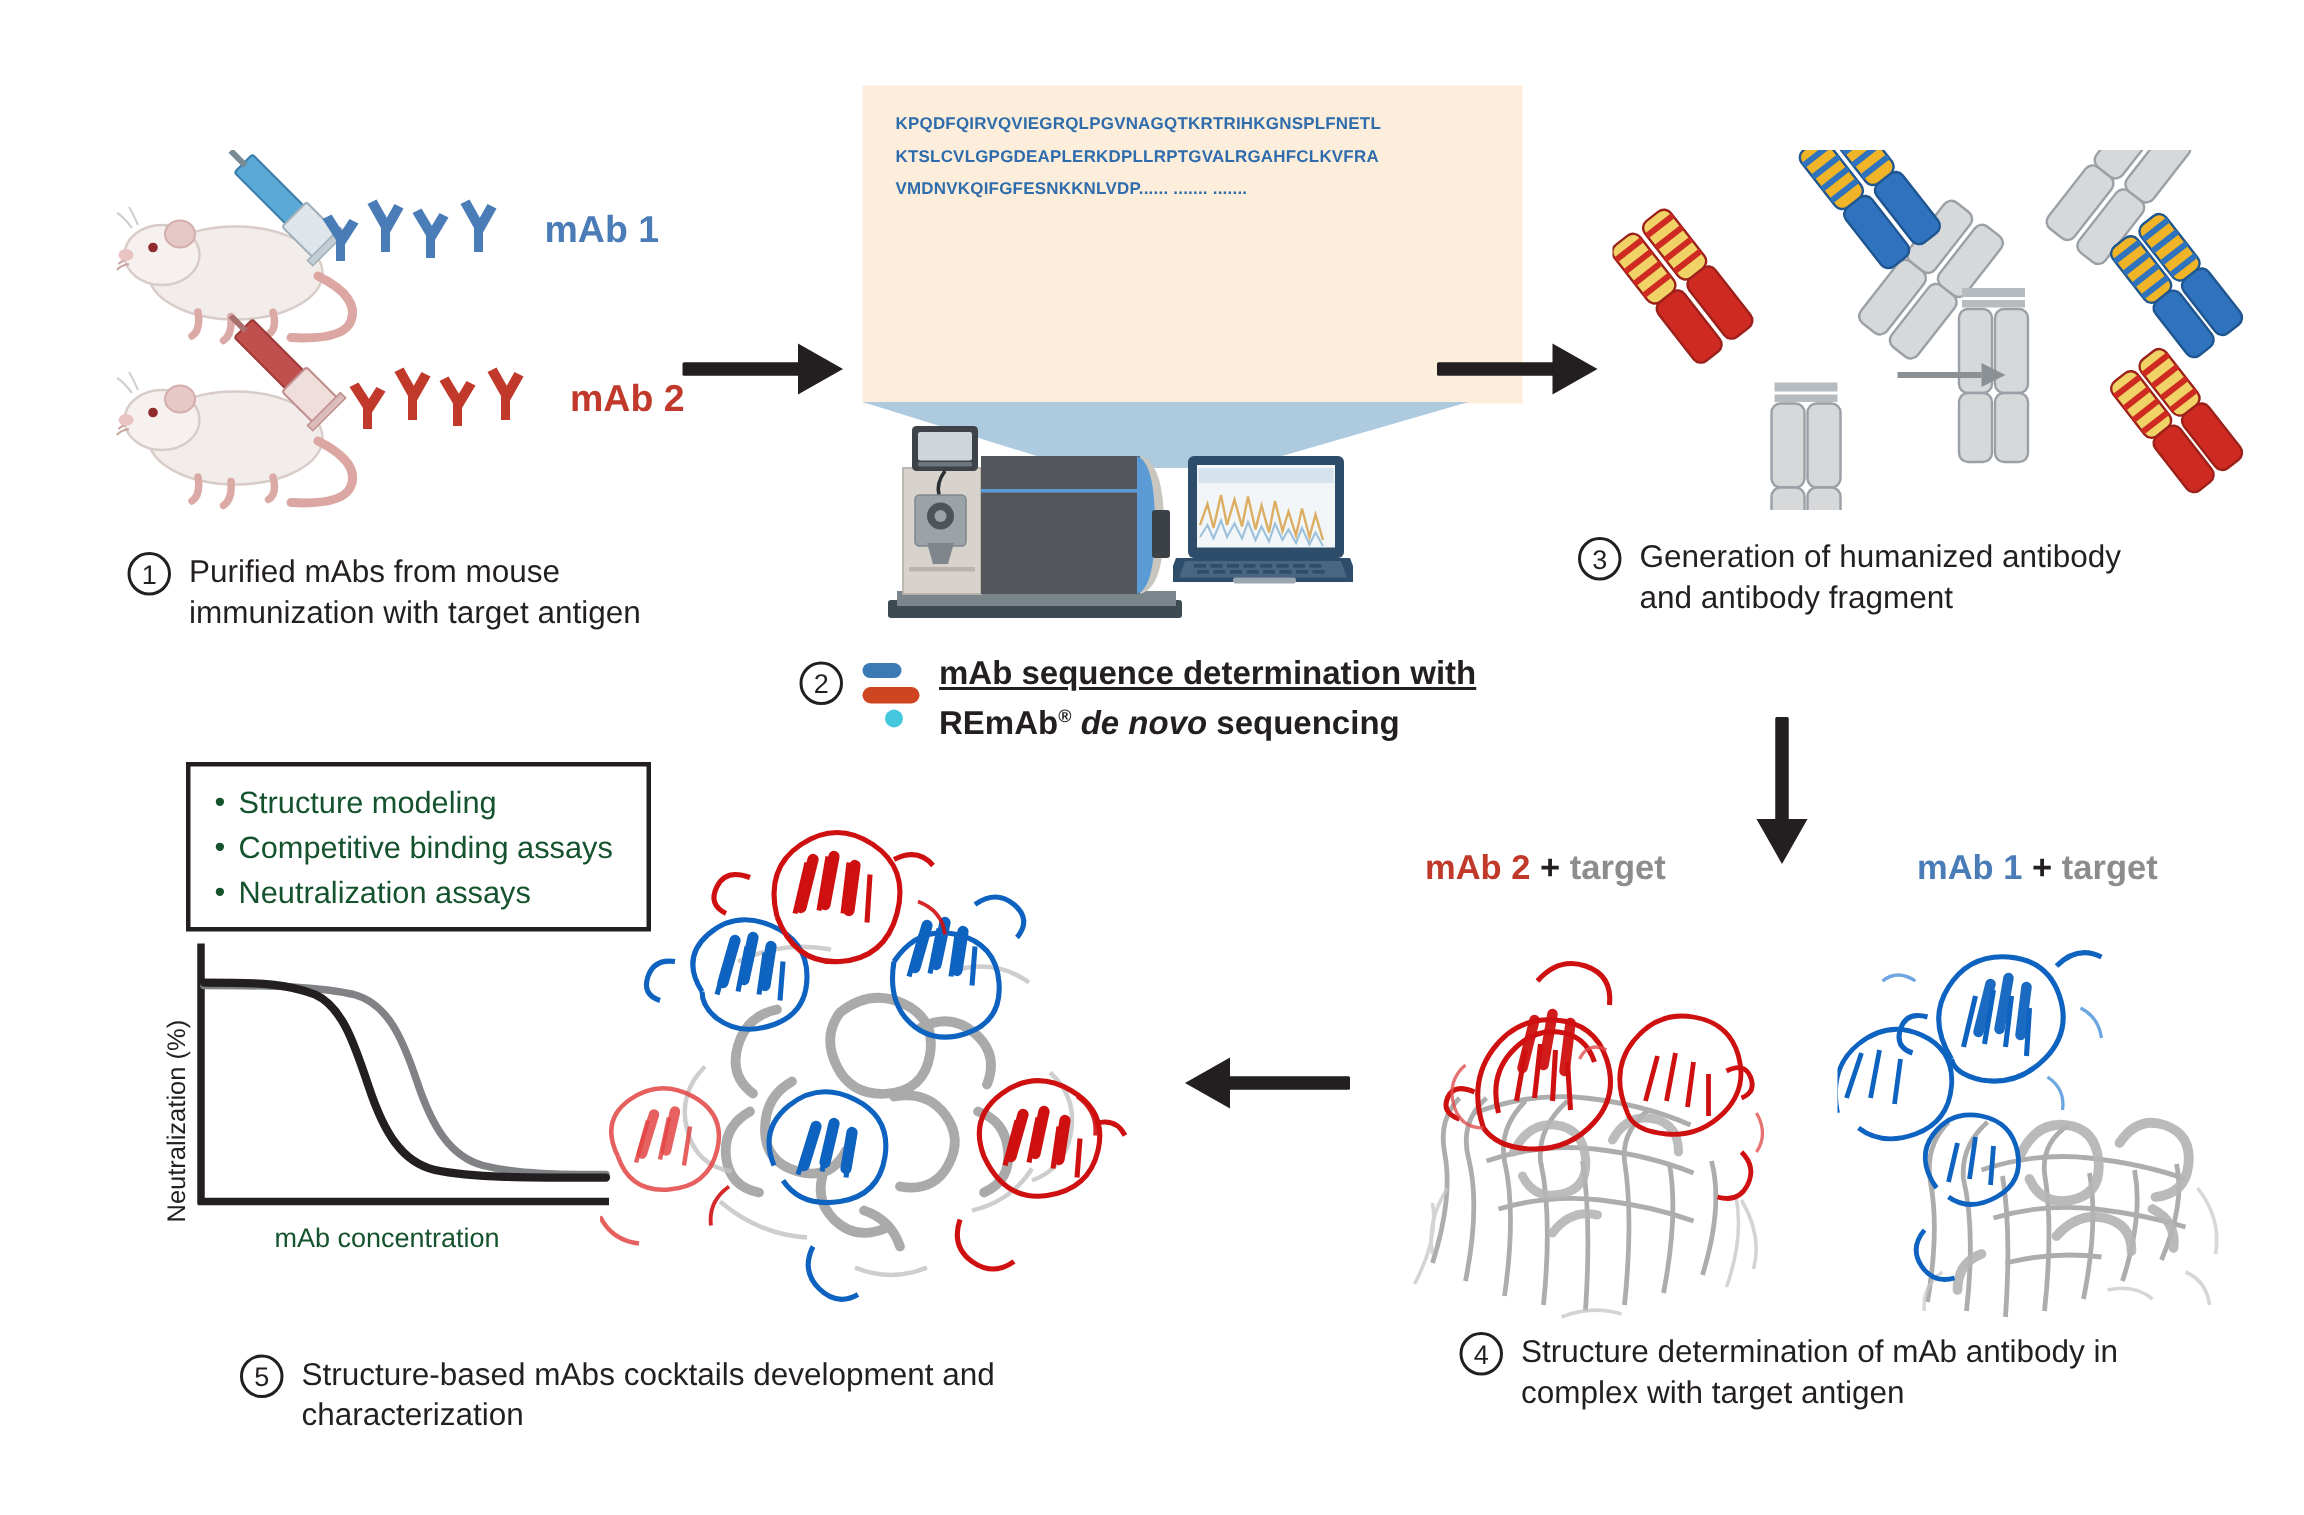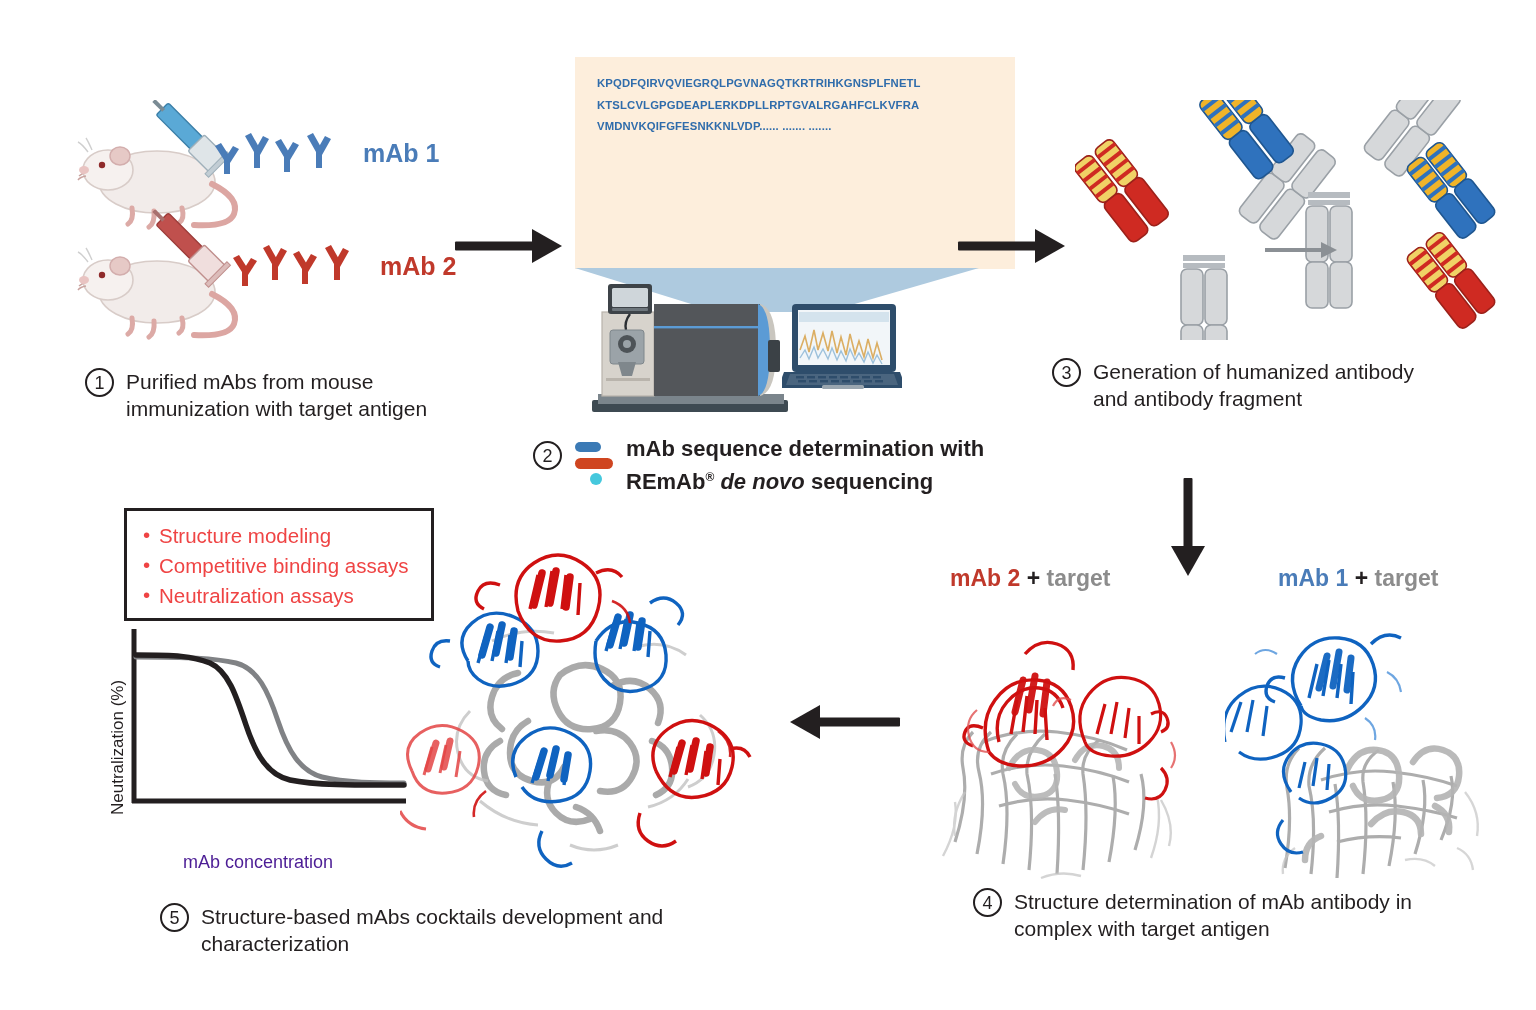--- a/index.html
+++ b/index.html
@@ -31,28 +31,28 @@
   .seqline{font-size:11.3px;line-height:21.5px;font-weight:bold;letter-spacing:.15px;
            font-family:"Liberation Sans","DejaVu Sans",sans-serif;word-break:break-all;}
   .seq-blue{color:#2f6cab;}
   .seq-red{color:#a62f2b;}
   .seq-gap{height:16px;}
 
   
   #assay-box{border:3px solid #231f20;background:#fff;box-sizing:border-box;
      padding:10px 14px 10px 16px;}
   #assay-box li{font-size:20.5px;line-height:30px;list-style:none;position:relative;
-     padding-left:16px;color:#ef4444;white-space:nowrap;}
+     padding-left:16px;color:#14532d;white-space:nowrap;}
   #assay-box li:before{content:"\2022";position:absolute;left:0;top:-1px;}
   #assay-box ul{margin:0;padding:0;}
 
   
   #chart-ylabel{transform:rotate(-90deg);transform-origin:left top;
      font-size:17px;white-space:nowrap;color:#231f20;}
-  #chart-xlabel{font-size:18px;color:#4c1d95;text-align:center;margin-top:37px;}
+  #chart-xlabel{font-size:18px;color:#14532d;text-align:center;}
 
   
   .lbl-blue{color:#4a7cb8;font-weight:bold;}
   .lbl-red{color:#c0392b;font-weight:bold;}
   .lbl-gray{color:#8c8c8c;font-weight:bold;text-align:right;}
   .lbl-black{color:#231f20;font-weight:bold;}
 
   .legend-blue{background:#3b7ab5;}
 </style>
 </head>
@@ -229,21 +229,21 @@
 
 <div class="abs" style="left:533px;top:432px;display:flex;gap:11px;align-items:flex-start;">
   <div class="stepnum" style="margin-top:9px;">2</div>
 
   <svg width="42" height="50" viewBox="0 0 42 50" style="margin-top:6px;">
     <rect x="2" y="4" width="26" height="10" rx="5" class="legend-blue" fill="#3b7ab5"></rect>
     <rect x="2" y="20" width="38" height="11" rx="5.5" fill="#cf4520"></rect>
     <circle cx="23" cy="41" r="6" fill="#45c8dd"></circle>
   </svg>
   <div style="margin-top:3px;">
-    <div class="bold" style="font-size:22px;line-height:28px;">mAb sequence determination with</div>
+    <div class="bold" style="font-size:22px;line-height:28px;text-decoration:underline;">mAb sequence determination with</div>
     <div class="bold" style="font-size:22px;line-height:28px;">
       <span>REmAb</span><sup style="font-size:12px;">®</sup>
       <em>de novo</em>
       <span>sequencing</span>
     </div>
   </div>
 </div>
 
 <div class="arrow-h" style="left:958px;top:246px;width:110px;">
   <div class="shaft" style="width:85px;"></div>

